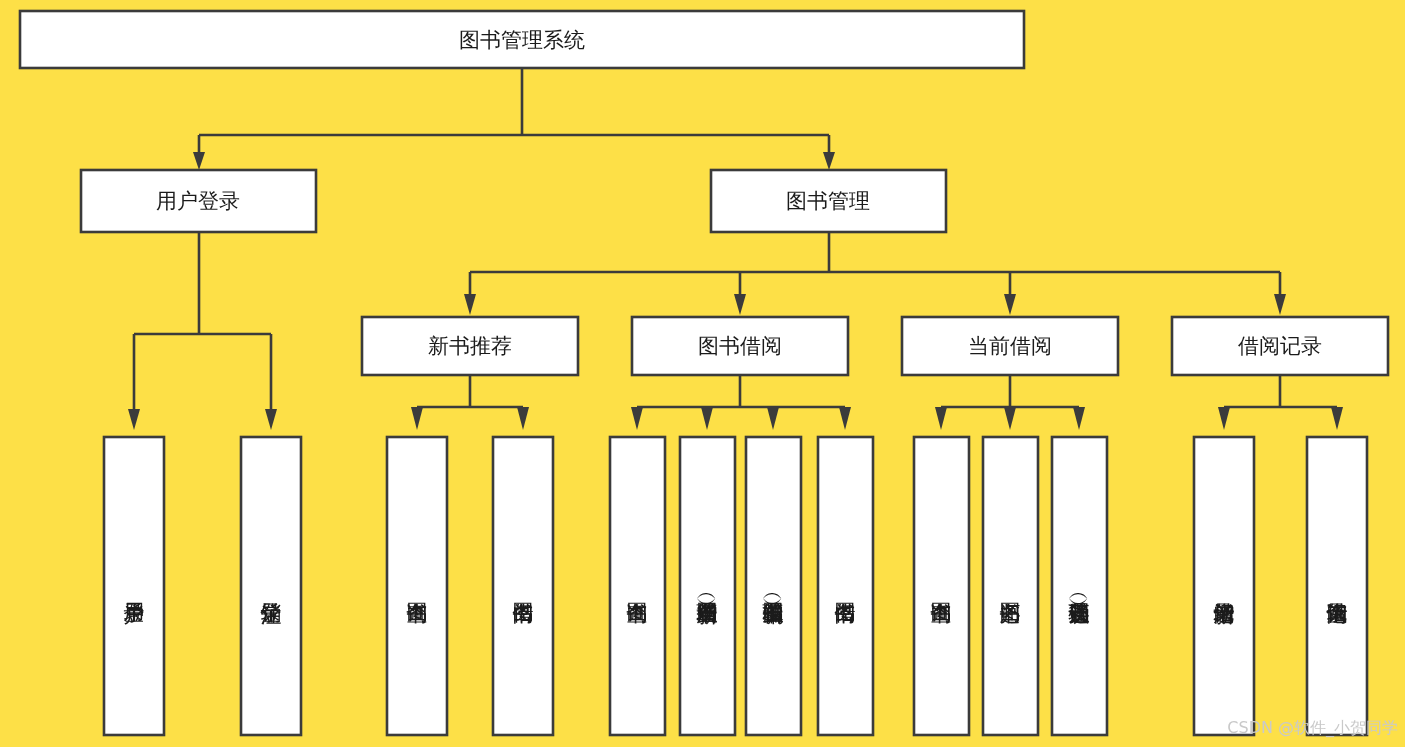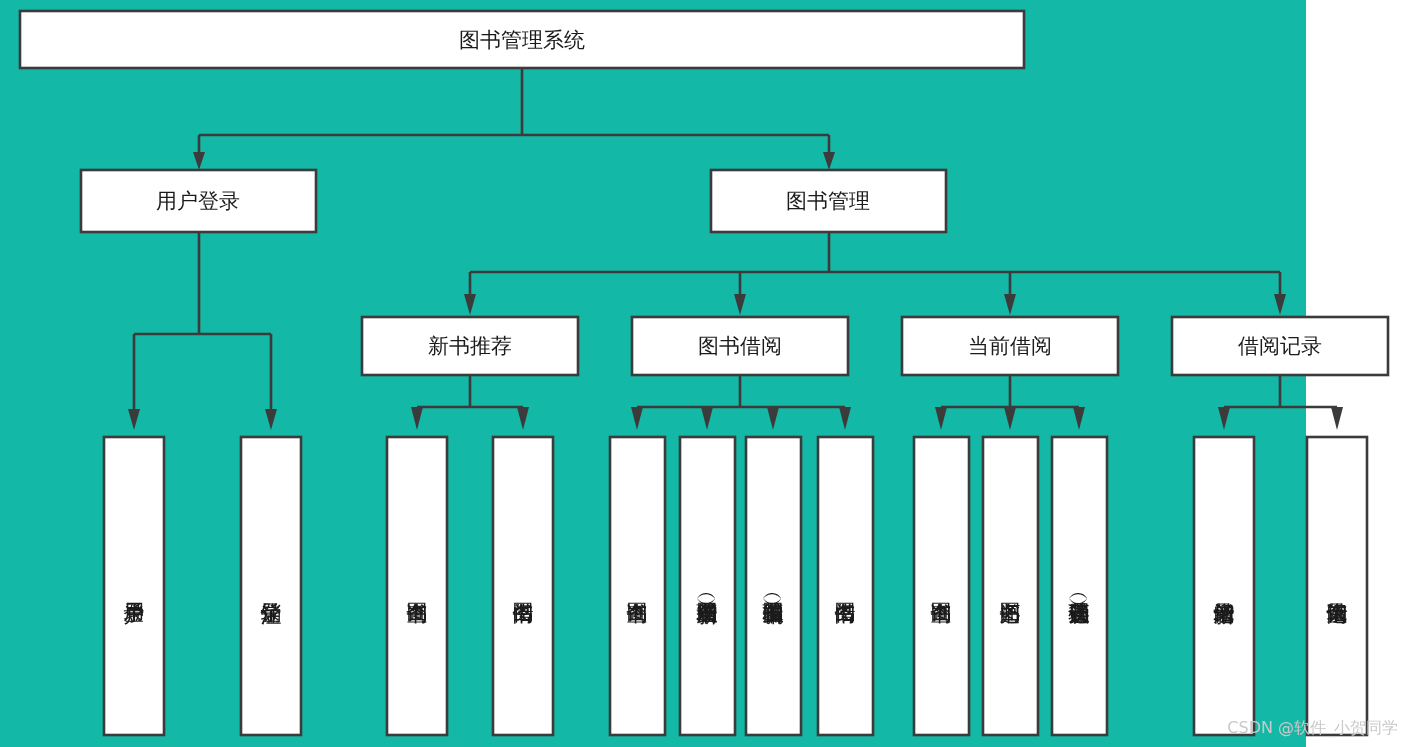--- a/index.html
+++ b/index.html
@@ -8,23 +8,23 @@
     background: #ffffff;
   }
   body {
     width: 1405px;
     height: 747px;
     font-family: "DejaVu Sans", "Liberation Sans", sans-serif;
     overflow: hidden;
   }
   #diagram-root {
     position: relative;
-    width: 1306px;
+    width: 1405px;
     height: 747px;
-    background: #14b8a6;
+    background: #fde047;
   }
   svg#tree-svg {
     position: absolute;
     left: 0;
     top: 0;
     width: 1405px;
     height: 747px;
     display: block;
   }
   .node-box {

